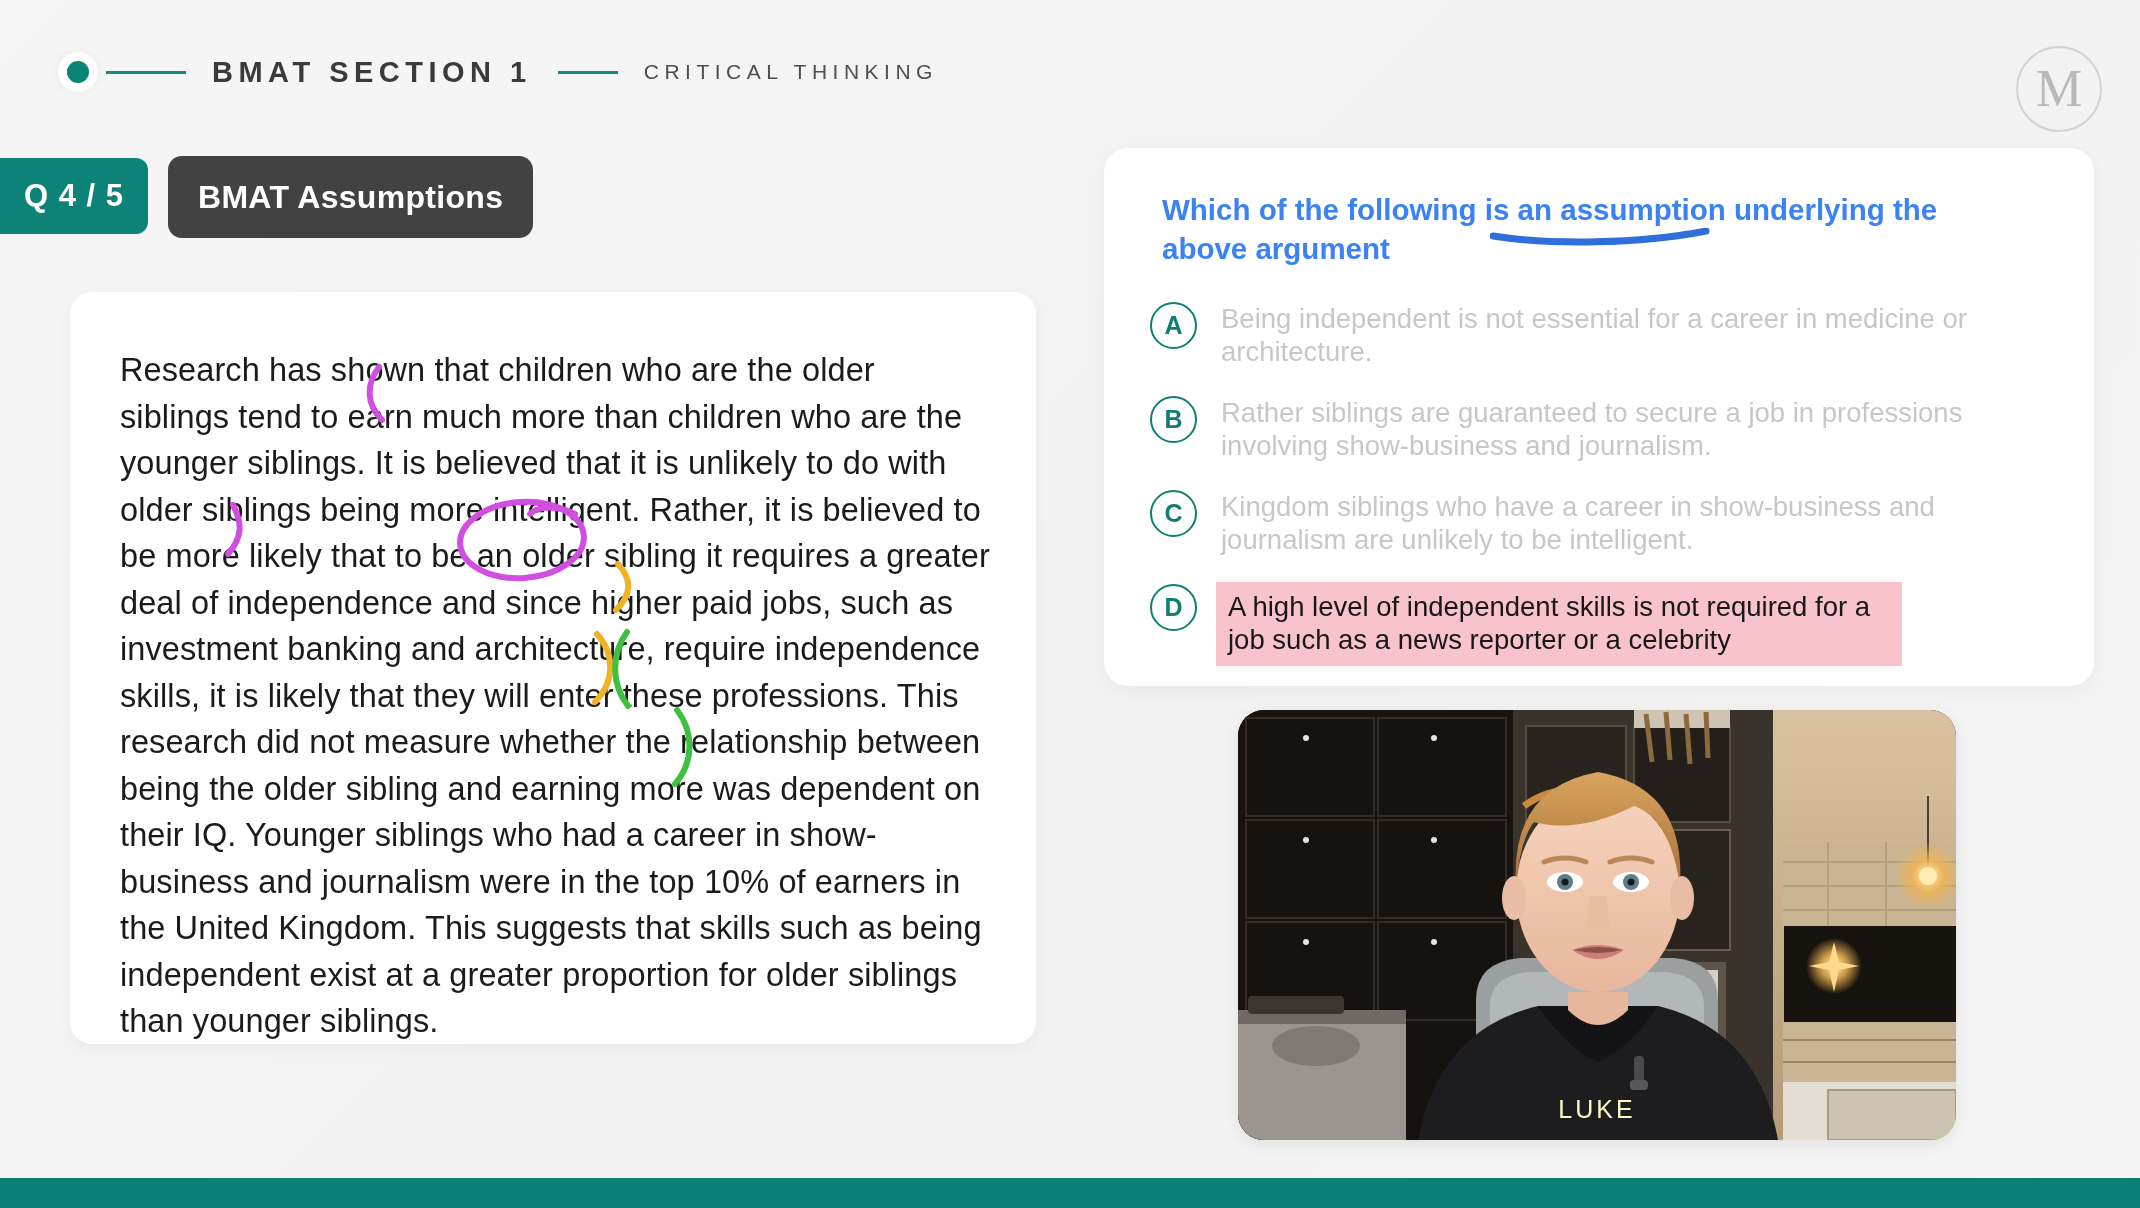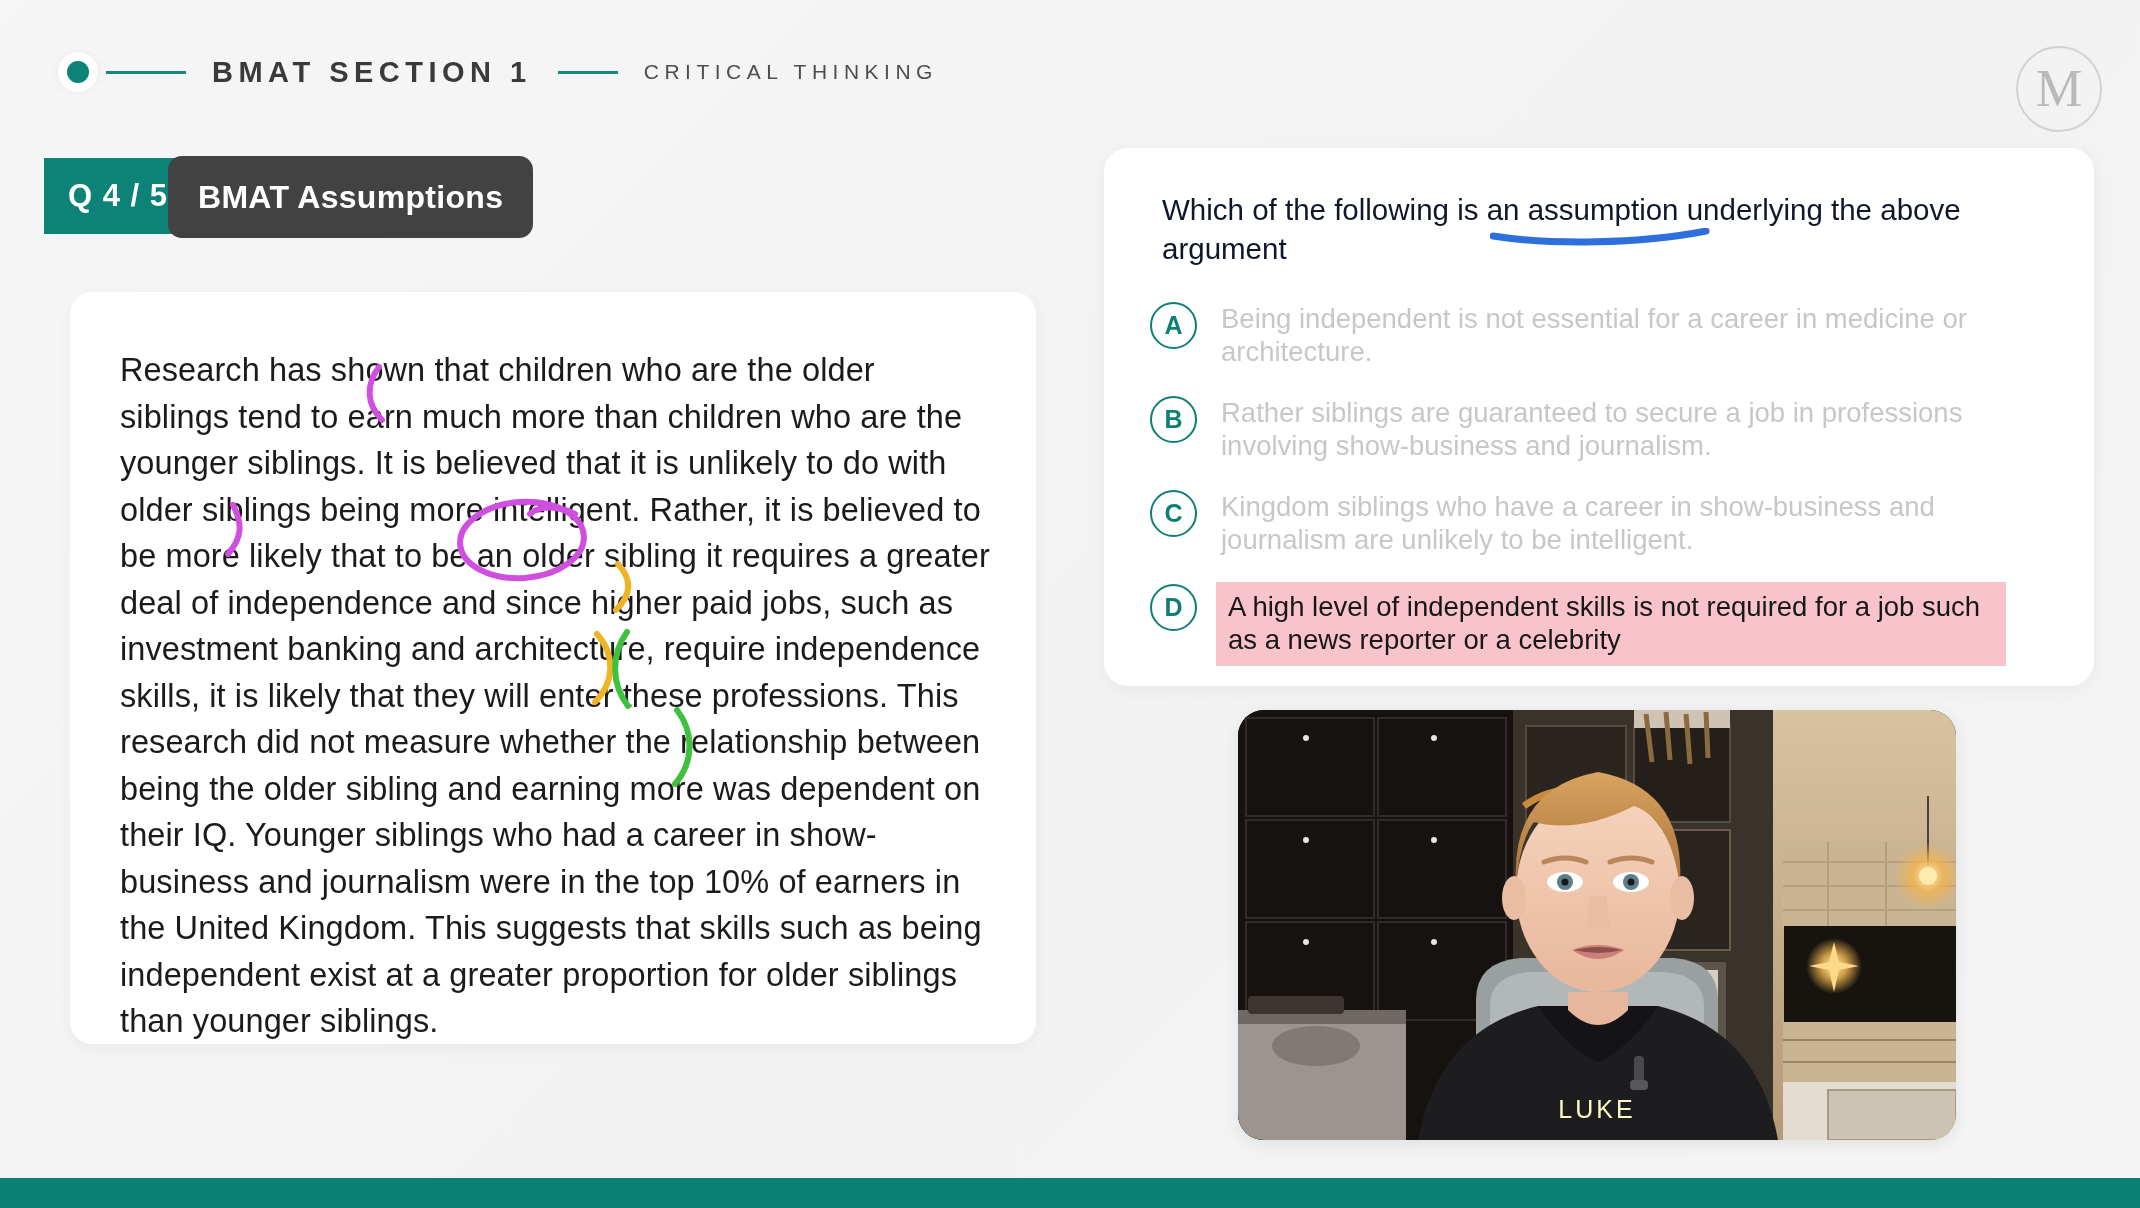--- a/index.html
+++ b/index.html
@@ -54,21 +54,20 @@
 
   
   .qbadge {
     position: absolute; left: 0; top: 158px;
     height: 76px; min-width: 148px;
     background: #0d8377; color: #ffffff;
     border-radius: 0 12px 12px 0;
     display: flex; align-items: center; justify-content: center;
     font-size: 31px; font-weight: 700; letter-spacing: 1px;
     padding: 18px 22px;
-    margin-left: 44px;
   }
   .qtitle {
     position: absolute; left: 168px; top: 156px;
     height: 82px;
     background: #424242; color: #ffffff;
     border-radius: 14px;
     display: flex; align-items: center;
     padding: 0 30px;
     font-size: 32px; font-weight: 700; letter-spacing: 0.3px;
   }
@@ -92,21 +91,21 @@
 
   
   .q-card {
     position: absolute; left: 1104px; top: 148px;
     width: 990px; height: 538px;
     background: #ffffff; border-radius: 24px;
     box-shadow: 0 4px 18px rgba(0,0,0,0.045);
   }
   .q-stem {
     position: absolute; left: 58px; top: 42px; width: 824px;
-    font-size: 29.5px; font-weight: 400; line-height: 39px; color: #0f172a;
+    font-size: 29.5px; font-weight: 700; line-height: 39px; color: #3b82f6;
   }
   .q-underline { position: absolute; left: 1490px; top: 228px; width: 220px; height: 20px; }
 
   .options { position: absolute; left: 46px; top: 152px; width: 900px; }
   .option { display: flex; align-items: flex-start; margin-bottom: 22px; }
   .opt-letter {
     flex: none;
     width: 47px; height: 47px; border-radius: 50%;
     border: 2.6px solid #0f7f74;
     color: #0f7f74; font-size: 25px; font-weight: 700;
@@ -116,21 +115,21 @@
   .opt-text {
     margin-left: 24px;
     font-size: 27.5px; line-height: 33px; color: #c7c7c7;
     padding: 2px 0 4px 0;
   }
   .option.highlight .opt-text {
     color: #171717;
     background: #f9c3cb;
     padding: 8px 12px 10px 12px;
     margin-left: 19px;
-    width: 790px;
+    width: 686px;
   }
 
   
   .video {
     position: absolute; left: 1238px; top: 710px;
     width: 718px; height: 430px;
     border-radius: 26px; overflow: hidden;
     background: #1c1a18;
     box-shadow: 0 4px 16px rgba(0,0,0,0.08);
   }

